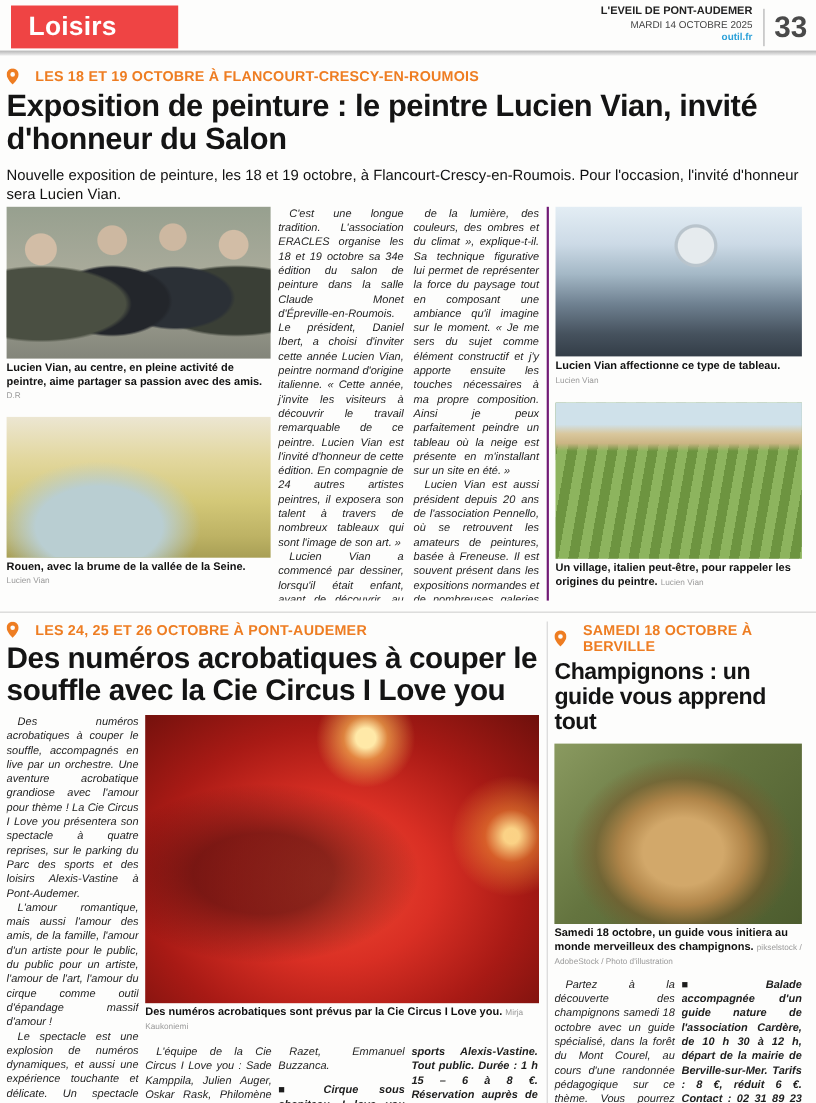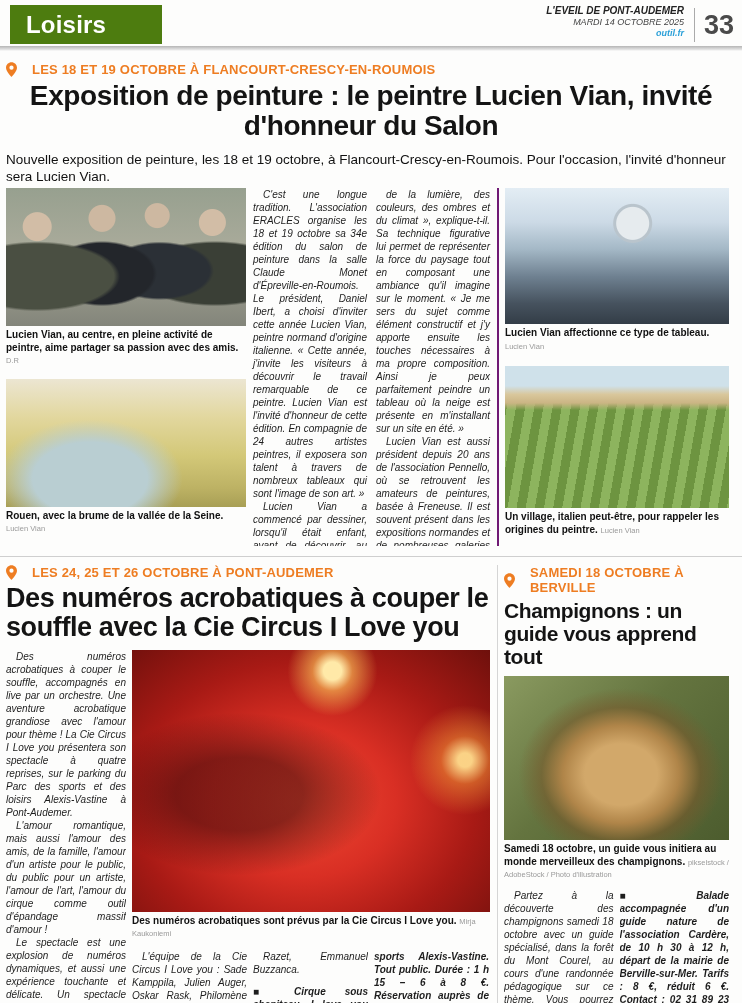--- a/index.html
+++ b/index.html
@@ -10,37 +10,37 @@
     background:#fdfdfc; overflow:hidden; padding:0 6px; color:#1c1c1c;
   }
   
   .header { position:relative; height:50px; }
   .header::after{
     content:""; position:absolute; left:-6px; right:-6px; top:46px; height:5px;
     background:linear-gradient(180deg,#b5b5b5,#e2e2e2 70%,transparent);
   }
   .section-badge{
     position:absolute; left:4px; top:5px; width:152px; height:39px;
-    background:#4d7c0f; color:#fff; font-size:24px; font-weight:bold;
+    background:#ef4444; color:#fff; font-size:24px; font-weight:bold;
     display:flex; align-items:center; padding-left:16px; letter-spacing:.2px;
   }
-  .masthead{ position:absolute; right:52px; top:5px; text-align:right; line-height:1.2;font-style:italic; }
+  .masthead{ position:absolute; right:52px; top:5px; text-align:right; line-height:1.2; }
   .masthead .paper{ font-size:10px; font-weight:bold; color:#222; }
   .masthead .date{ font-size:9px; color:#444; }
   .masthead .site{ font-size:9px; font-weight:bold; color:#2ba0d8; }
   .pagenum{
     position:absolute; right:2px; top:8px; font-size:27px; font-weight:bold; color:#4a4a4a;
     border-left:1px solid #aaa; padding-left:9px; line-height:34px;
   }
   
   .kicker{ display:flex; align-items:center; gap:15px; font-size:13px; font-weight:bold;
            color:#ee7d22; letter-spacing:.2px; }
   .kicker svg{ flex:0 0 auto; }
   .headline{ font-weight:bold; color:#141414; letter-spacing:-.4px; }
-  .h1{ font-size:28px; line-height:1.07; margin:4px 0 10px;text-align:center; }
+  .h1{ font-size:28px; line-height:1.07; margin:4px 0 10px; }
   .h2{ font-size:27px; line-height:1.07; margin:4px 0 8px; }
   .h3{ font-size:21px; line-height:1.1; margin:4px 0 8px; }
   .lede{ font-size:13.5px; line-height:1.3; color:#111; }
   .body-col{ font-size:10px; line-height:1.3; text-align:justify; color:#1d1d1d;
              overflow:hidden; hyphens:auto;font-style:italic; }
   .body-col p{ text-indent:10px; }
   .info{ font-weight:bold; text-indent:0 !important; margin-top:9px; }
   .cap{ margin-top:3px; font-size:10px; line-height:1.25; }
   .cap-text{ font-weight:bold; color:#111; }
   .cap-credit{ font-size:7.5px; color:#9a9a9a; font-weight:normal; }

